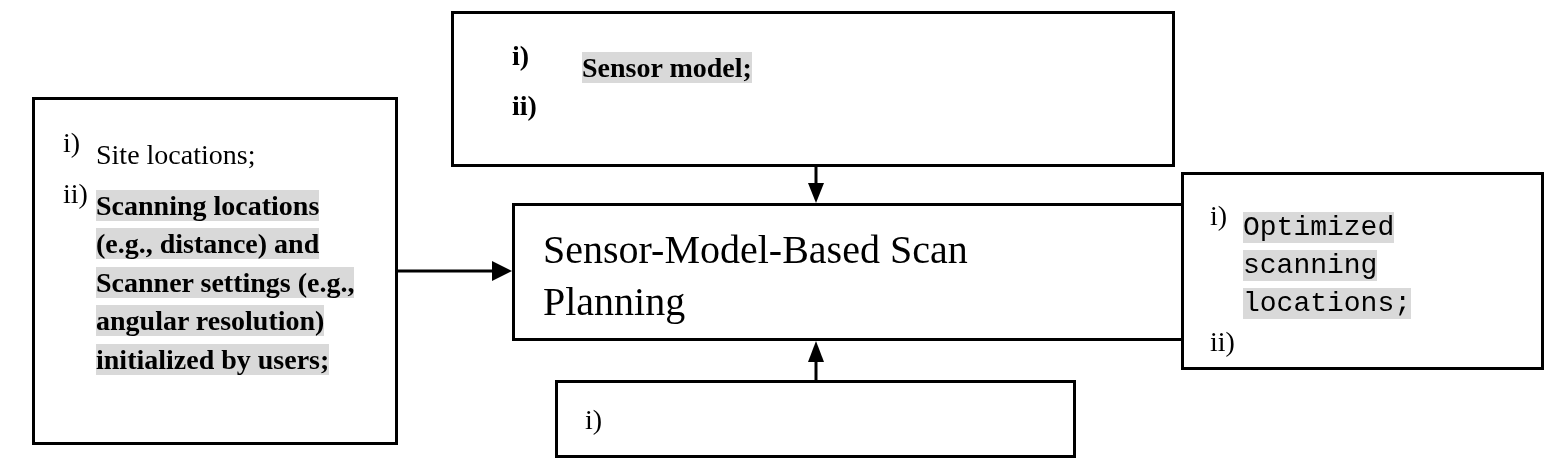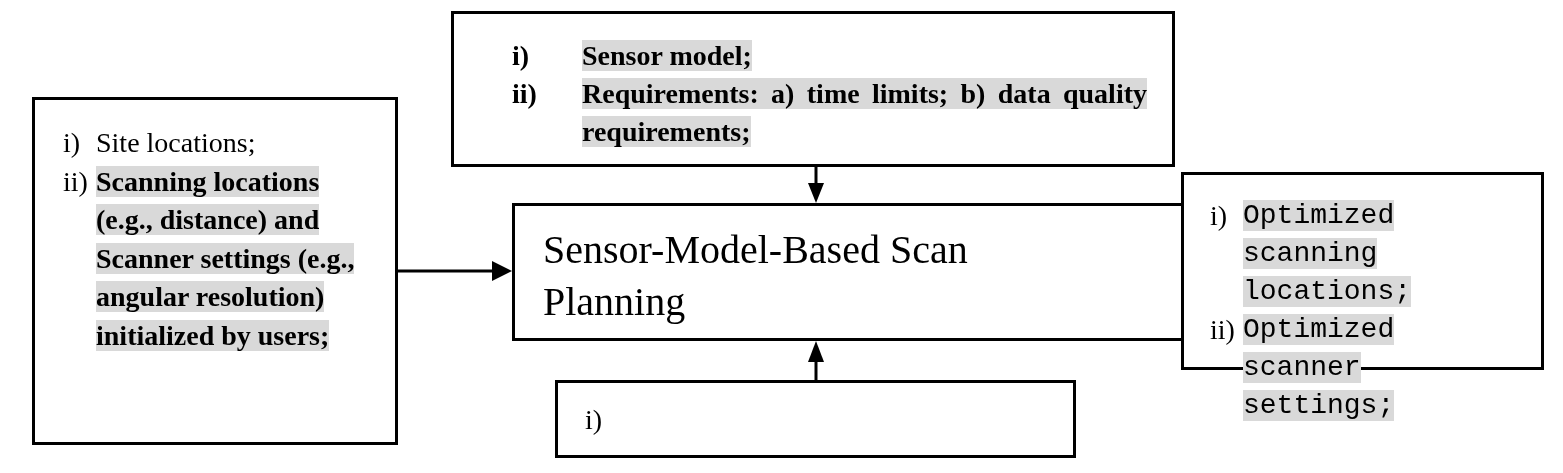--- a/index.html
+++ b/index.html
@@ -2,21 +2,21 @@
 <html><head>
 <meta charset="utf-8">
 <style>
   html, body { margin:0; padding:0; background:#ffffff; }
   body { width:1563px; height:473px; position:relative; overflow:hidden;
          font-family:"Liberation Serif", "DejaVu Serif", serif; color:#000; }
   .box { position:absolute; border:3px solid #000; box-sizing:border-box; background:#fff; }
   .hl { background:#d9d9d9; }
   .row { display:flex; align-items:flex-start; }
   .num { flex:0 0 auto; }
-  .txt { flex:1 1 auto; }
+  .txt { flex:1 1 auto;margin-top:12px; }
   svg.arrows { position:absolute; left:0; top:0; }
 
   
   #left { left:32px; top:97px; width:366px; height:348px; }
   #left .list { position:absolute; left:28px; top:24px; width:305px; font-size:28px; line-height:38.5px; }
   #left .num { width:33px; }
   #left .txt span.hl { box-decoration-break:clone; -webkit-box-decoration-break:clone; }
 
   
   #top { left:451px; top:11px; width:524px; height:156px; }
@@ -72,38 +72,36 @@
 </div>
 
 <div class="box" id="top">
   <div class="list">
     <div class="row">
       <span class="num">i)</span>
       <span class="txt"><span class="hl">Sensor model;</span></span>
     </div>
     <div class="row">
       <span class="num">ii)</span>
-      <span class="txt"><span class="hl">Requirements: a) time limits; b) data quality requirements;</span></span>
     </div>
   </div>
 </div>
 
 <div class="box" id="center">
   <div class="title">Sensor-Model-Based Scan Planning</div>
 </div>
 
 <div class="box" id="right">
   <div class="list">
     <div class="row">
       <span class="num">i)</span>
       <span class="txt"><span class="hl">Optimized scanning locations;</span></span>
     </div>
     <div class="row">
       <span class="num">ii)</span>
-      <span class="txt"><span class="hl">Optimized scanner settings;</span></span>
     </div>
   </div>
 </div>
 
 <div class="box" id="bottom">
   <div class="list">
     <div class="row">
       <span class="num">i)</span>
     </div>
   </div>

